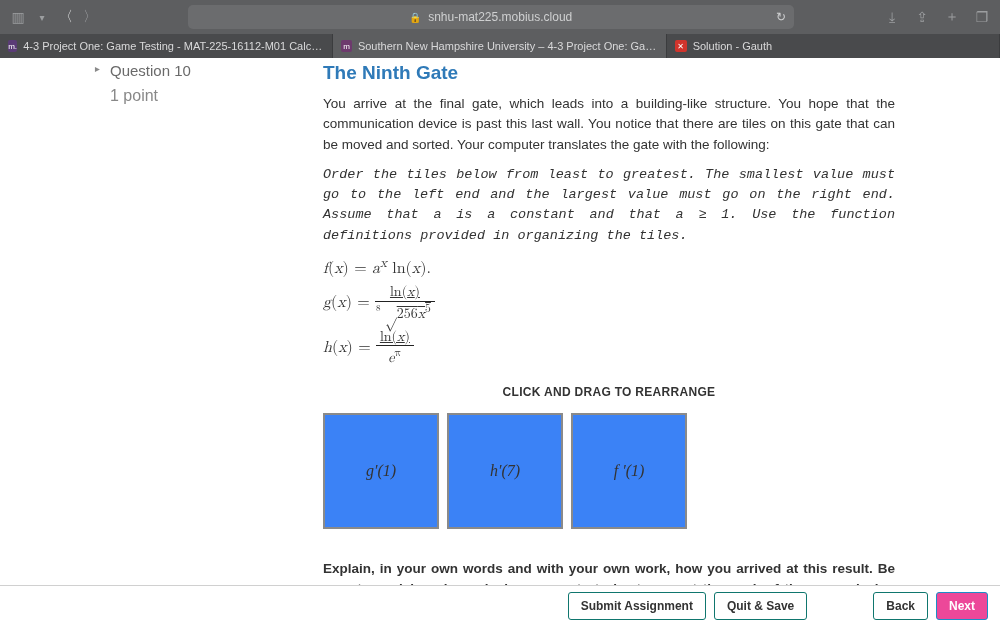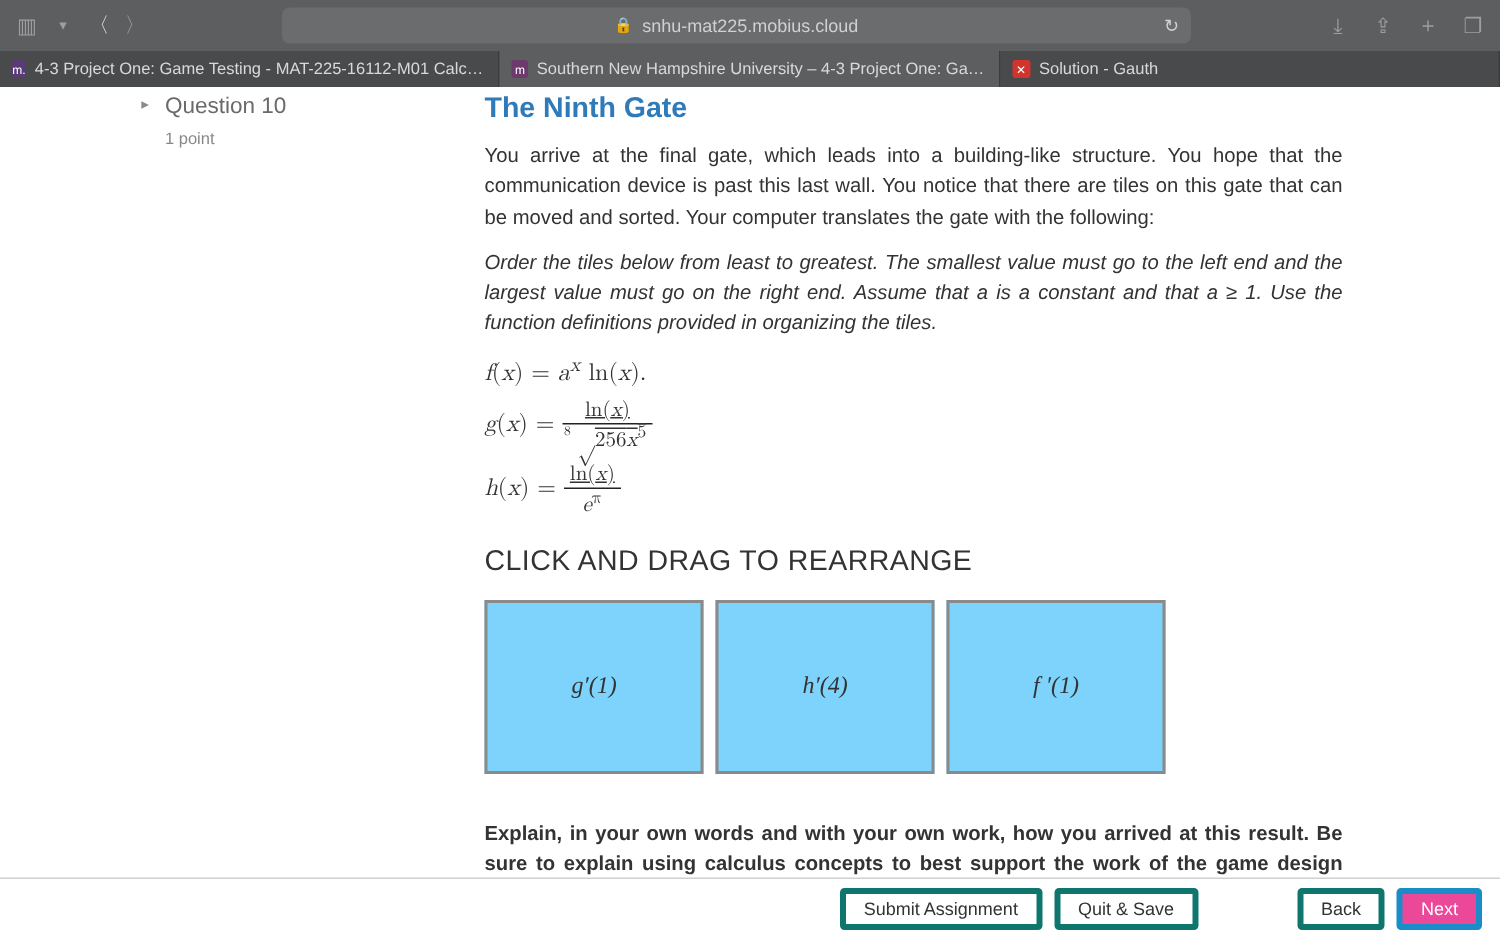--- a/index.html
+++ b/index.html
@@ -24,42 +24,42 @@
   .fav-x { background:#d0342c; }
   .tab .tlabel { overflow:hidden; text-overflow: ellipsis;}
 
   
   .page { height: calc(625px - 34px - 24px); display:flex; flex-direction: column;}
   .content-scroll { flex:1; overflow:auto;}
   .content { display:flex; }
   .left-col { width: 315px; padding: 4px 0 0 110px; color:#555;}
   .qnum { color:#6a6a6a; font-size:15px; position:relative;}
   .qnum::before { content:"▾"; position:absolute; left:-16px; top:2px; font-size:10px; color:#8a8a8a; transform:rotate(-90deg);}
-  .pts { color:#888; font-size:11px; margin-top:8px;}
+  .pts { color:#888; font-size:16px; margin-top:8px;}
   .main-col { flex:1; max-width: 600px; padding: 4px 20px 20px 8px; color:#333;}
   h2.title { color:#2f7ab8; font-weight:700; font-size:19px; margin-bottom:10px;}
   .para { font-size: 13.5px; line-height:1.5; margin-bottom: 10px; text-align: justify;}
-  .italic { font-style: italic;}
+  .italic { font-style: italic; font-family: Liberation Mono, monospace;}
   .math { font-family: "Cambria Math", "STIX", "Latin Modern Math", Georgia, serif; font-size:16px; margin: 6px 0; line-height:1.2;}
   .math .sym { font-style: italic;}
   .frac { display:inline-block; vertical-align:middle; text-align:center; font-size: 14px;}
   .frac .num { display:block; border-bottom:1px solid #222; padding: 0 4px; text-decoration: underline;}
   .frac .den { display:block; padding:0 4px;}
   .root8 { position:relative; padding-left: 6px;}
   .root8::before { content:"8"; font-size:9px; position:absolute; left:-3px; top:-3px;}
-  .drag-hdr { font-weight:400; font-size:19px; letter-spacing:0.3px; margin: 18px 0 14px;}
+  .drag-hdr { text-align:center; font-weight:700; font-size:12px; letter-spacing:0.3px; margin: 18px 0 14px;}
   .tiles { display:flex; gap:8px; margin-bottom:30px;}
-  .tile { width: 146px; height:116px; background:#7dd3fc; border:2px solid #8a8a8a; display:flex; align-items:center; justify-content:center; font-family: Georgia, serif; font-style: italic; font-size:16px; cursor:grab;}
+  .tile { width: 116px; height:116px; background:#3b82f6; border:2px solid #8a8a8a; display:flex; align-items:center; justify-content:center; font-family: Georgia, serif; font-style: italic; font-size:16px; cursor:grab;}
   .explain { font-size:13.5px; line-height:1.5; text-align:justify; margin-bottom: 14px;}
   .explain b { font-weight: 700; }
 
   
   .bottom-bar { height:40px; border-top:1px solid #d0d0d0; display:flex; align-items:center; padding: 0 12px; gap:8px; background:#fff;}
   .spacer { flex:1;}
-  .btn { height:28px; padding: 0 12px; border:4px solid #0f766e; background:#fff; border-radius:3px; font-size:12px; color:#333; cursor:pointer; display:inline-flex; align-items:center; gap:4px;}
+  .btn { height:28px; padding: 0 12px; border:1px solid #0f766e; background:#fff; border-radius:3px; font-size:12px; color:#333; cursor:pointer; display:inline-flex; align-items:center; gap:4px;font-weight:bold;}
   .btn.primary { background:#ec4899; border-color:#1a8dc8; color:#fff;}
   .caretup { font-size:8px;}
 </style>
 </head>
 <body>
 
 <div class="browser-chrome">
   <div class="chrome-segment">
     <span class="chrome-icon chrome-btn">▥</span>
     <span class="chrome-icon chrome-btn" style="font-size:10px;">▾</span>
@@ -118,21 +118,21 @@
         </div>
         <div class="math">
           <span class="sym">h</span>(<span class="sym">x</span>) =
           <span class="frac"><span class="num">ln(<span class="sym">x</span>)</span><span class="den"><span class="sym">e</span><sup>π</sup></span></span>
         </div>
 
         <div class="drag-hdr">CLICK AND DRAG TO REARRANGE</div>
 
         <div class="tiles">
           <div class="tile">g′(1)</div>
-          <div class="tile">h′(4)</div>
+          <div class="tile">h′(7)</div>
           <div class="tile">f ′(1)</div>
         </div>
 
         <p class="explain">
           <b>Explain, in your own words and with your own work, how you arrived at this result. Be sure to explain using calculus concepts to best support the work of the game design team.</b>
         </p>
 
       </div>
     </div>
   </div>

